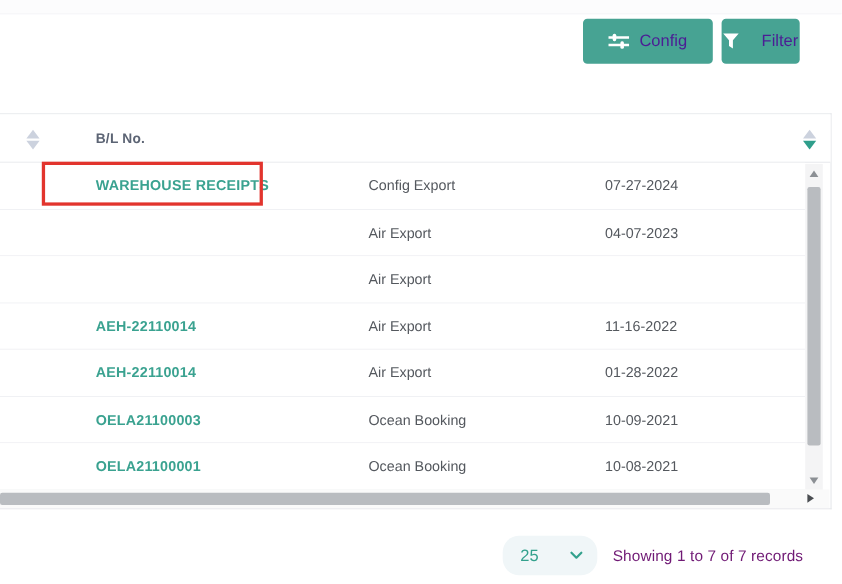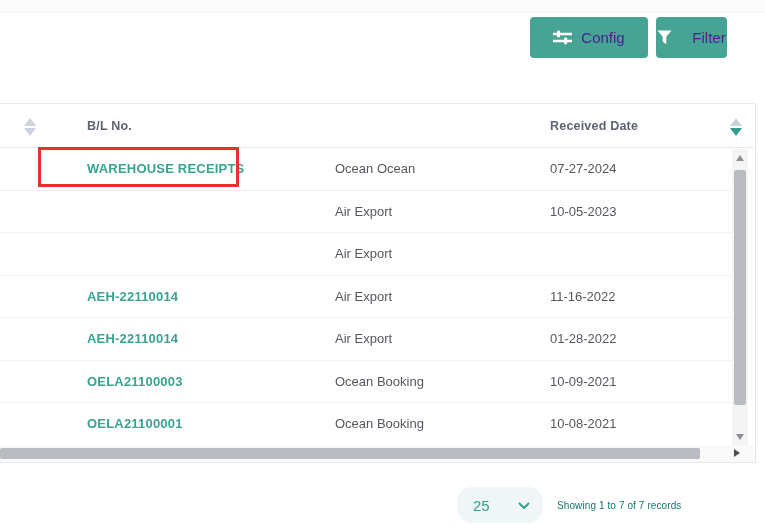--- a/index.html
+++ b/index.html
@@ -58,21 +58,21 @@
   .hscroll { left:0; top:341px; width:754px; height:17px; background:#fafafa; }
   .hthumb { position:absolute; left:0; top:3px; width:700px; height:11px; background:#b9bcc0; border-radius:2px; }
   .arr-right { left:734px; top:4px; border-top:4.5px solid transparent; border-bottom:4.5px solid transparent; border-left:6px solid #4b4e52; position:absolute; width:0; height:0; }
 
   
   .page-size { left:457px; top:487px; width:86px; height:36px; background:#f0f6f8;
                border-radius:15px; display:flex; align-items:center; justify-content:space-between;
                padding:0 13px 0 16px; cursor:pointer; }
   .page-size .val { color:#33a18d; font-size:15px; font-weight:500; }
   .summary { left:557px; top:487px; height:36px; display:flex; align-items:center;
-             color:#0f766e; font-size:10px; font-weight:500; letter-spacing:.1px; }
+             color:#701a75; font-size:14px; font-weight:500; letter-spacing:.1px; }
 </style>
 </head>
 <body>
 
 <div class="abs top-band"></div>
 
 <button class="abs btn" id="config-btn">
   <span>
     <svg width="19" height="15" viewBox="0 0 19 15">
       <path d="M0 4h19 M0 11h19" stroke="#ffffff" stroke-width="2.3"></path>
@@ -93,37 +93,36 @@
 </button>
 
 <div class="abs table-card">
 
   <div class="thead">
     <span class="abs sort-glyph" id="sort-left">
       <span class="tri-up"></span>
         <span class="tri-down"></span>
     </span>
     <div class="th col-bl">B/L No.</div>
-    <div class="th col-date">Received Date</div>
     <span class="abs sort-glyph" id="sort-right">
       <span class="tri-up"></span>
         <span class="tri-down active"></span>
     </span>
   </div>
 
   <div class="tbody">
     <div class="trow">
       <div class="td col-bl bl-link">WAREHOUSE RECEIPTS</div>
-      <div class="td col-ship">Ocean Ocean</div>
+      <div class="td col-ship">Config Export</div>
       <div class="td col-date">07-27-2024</div>
     </div>
     <div class="trow">
       <div class="td col-bl bl-link"></div>
       <div class="td col-ship">Air Export</div>
-      <div class="td col-date">10-05-2023</div>
+      <div class="td col-date">04-07-2023</div>
     </div>
     <div class="trow">
       <div class="td col-ship">Air Export</div>
     </div>
     <div class="trow">
       <div class="td col-bl bl-link">AEH-22110014</div>
       <div class="td col-ship">Air Export</div>
       <div class="td col-date">11-16-2022</div>
     </div>
     <div class="trow">

